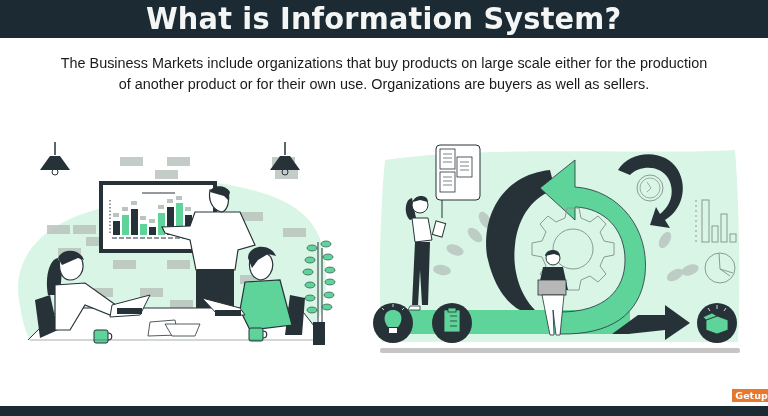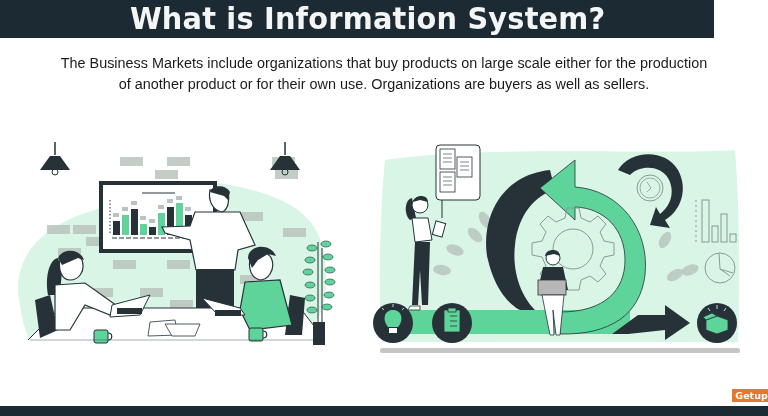--- a/index.html
+++ b/index.html
@@ -1,22 +1,22 @@
 <!DOCTYPE html>
 <html><head>
 <meta charset="utf-8">
 <style>
   html, body { margin:0; padding:0; }
   body {
     width:768px; height:416px; overflow:hidden; background:#ffffff;
     position:relative; font-family:"DejaVu Sans", "Liberation Sans", sans-serif;
   }
   .header {
-    position:absolute; left:0; top:0; width:692px; height:38px;
-    background:#1c2b33; display:flex; align-items:center; justify-content:center;padding-left:22px;
+    position:absolute; left:0; top:0; width:768px; height:38px;
+    background:#1c2b33; display:flex; align-items:center; justify-content:center;
   }
   .header h1 {
     margin:0; color:#f4f6f5; font-family:"DejaVu Sans", sans-serif;
     font-weight:bold; font-size:30px; letter-spacing:0.2px; line-height:38px;
     transform:scaleX(0.96);
   }
   .desc {
     position:absolute; left:0; top:52px; width:768px; text-align:center;
     color:#1b1b1b; font-family:"Liberation Sans", sans-serif; font-size:15.5px;
     line-height:21px; transform:scaleX(0.93); transform-origin:center top;

